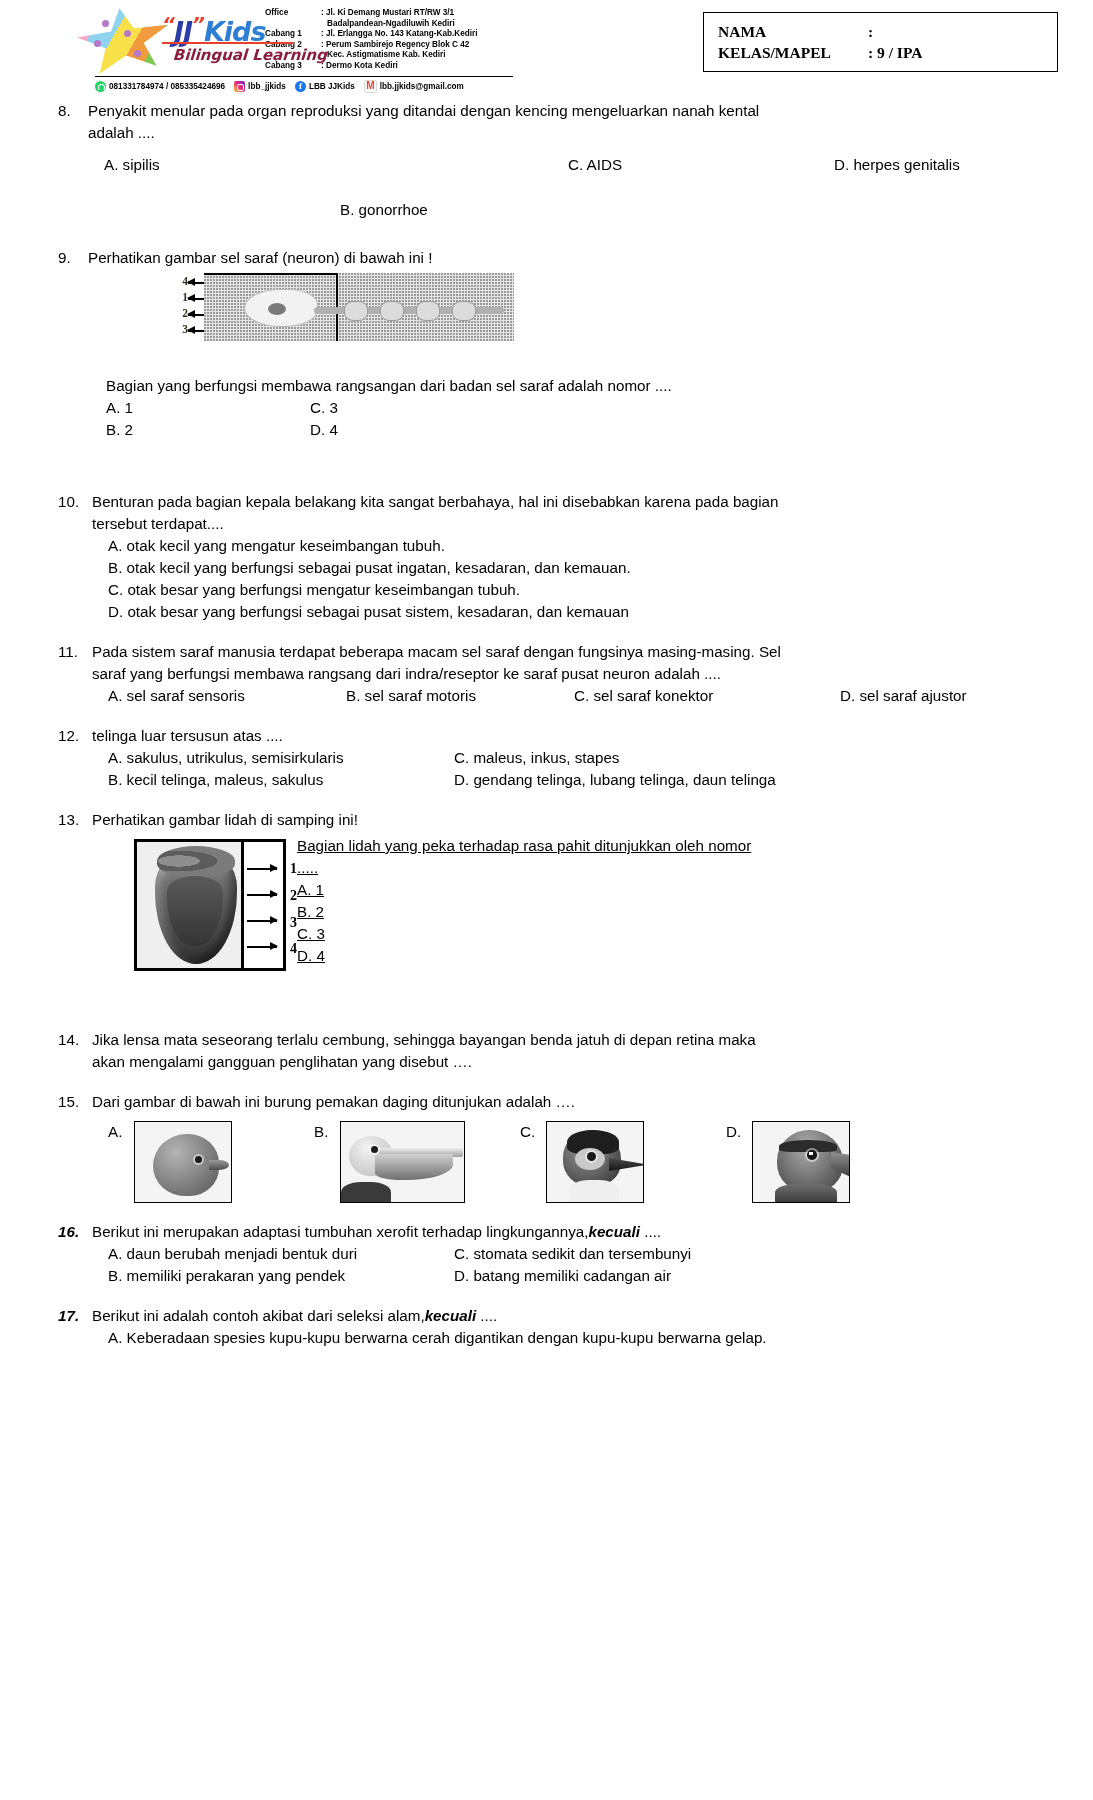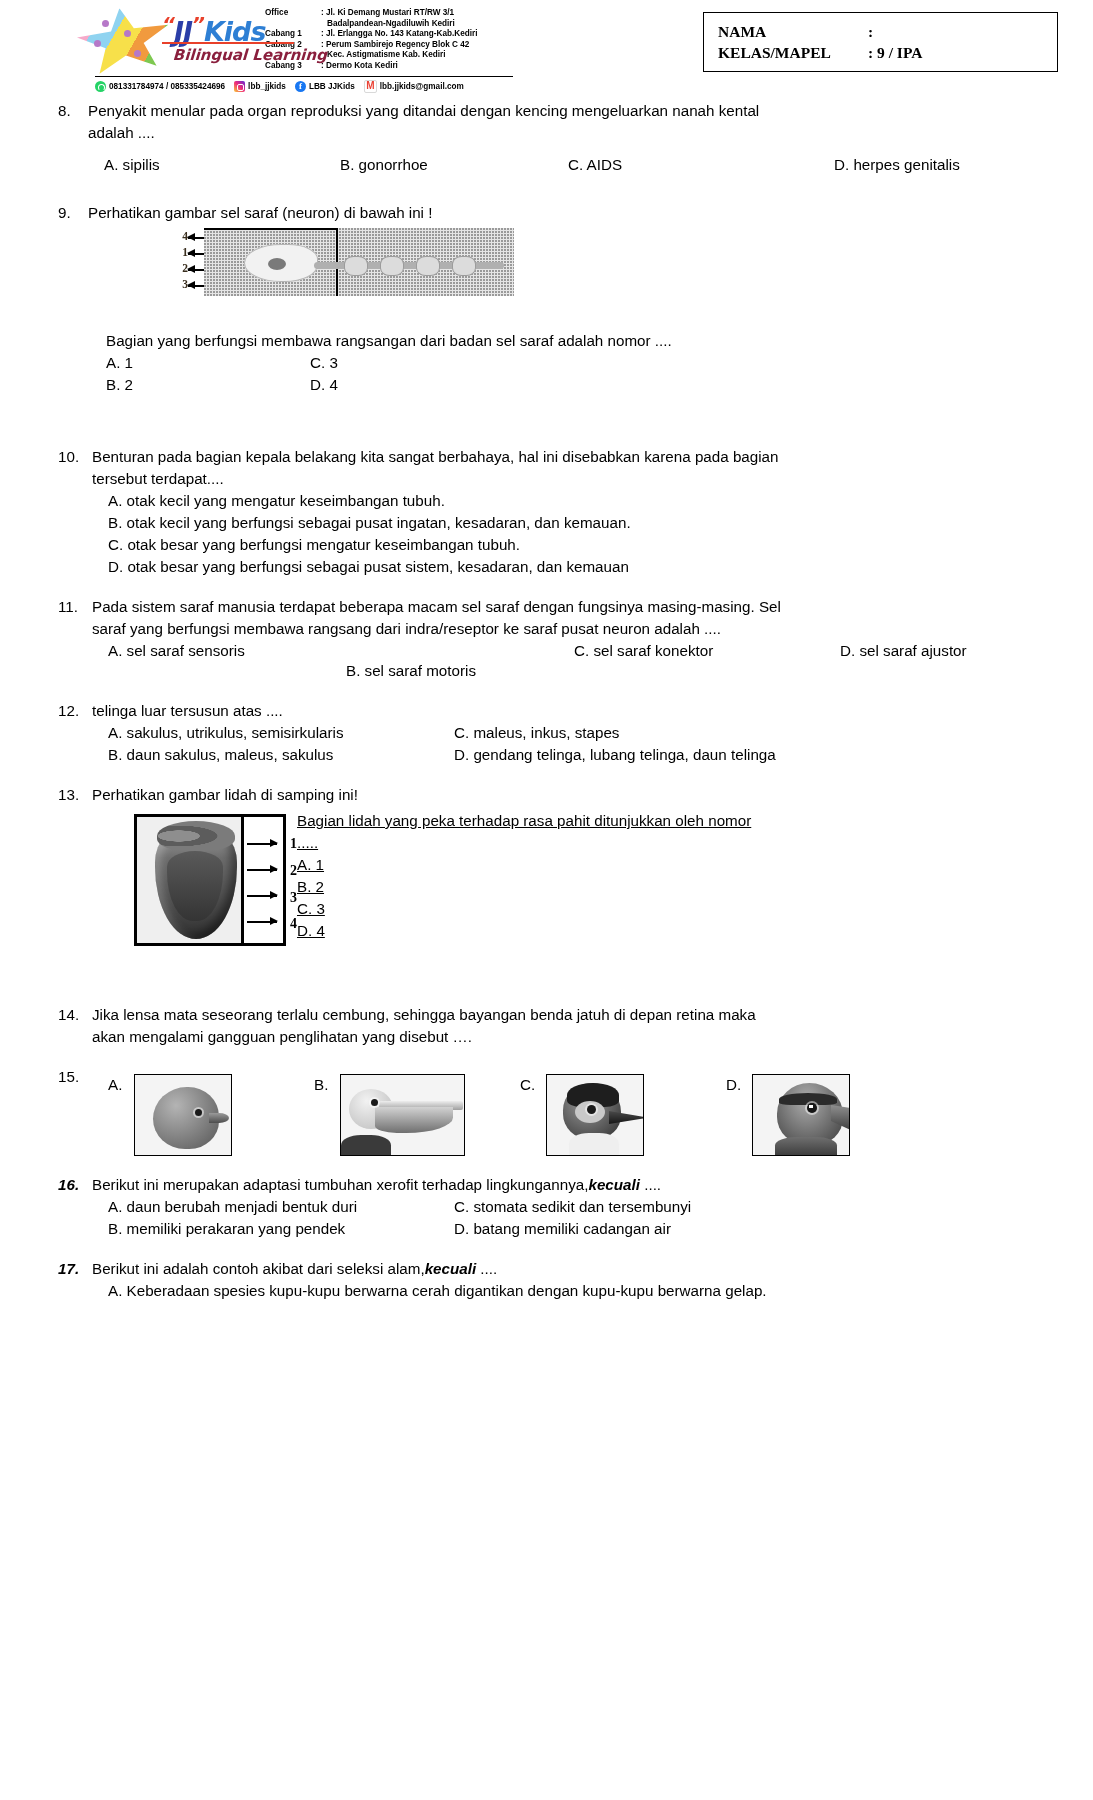--- a/index.html
+++ b/index.html
@@ -565,21 +565,21 @@
   <div class="content">
 
     <div class="q">
       <div class="q-num">8.</div>
       <div class="q-body">
         <div class="q-text">Penyakit menular pada organ reproduksi yang ditandai dengan kencing mengeluarkan nanah kental</div>
         <div class="q-text">adalah ....</div>
         <div class="sp10"></div>
         <div class="opts-row">
           <div class="opt" style="width:188px;">A. sipilis</div>
-          <div class="opt" style="width:180px;">B. gonorrhoe</div>
+          <div class="opt" style="width:180px;margin-top:45px;">B. gonorrhoe</div>
           <div class="opt" style="width:218px;">C. AIDS</div>
           <div class="opt">D. herpes genitalis</div>
         </div>
       </div>
     </div>
 
     <div class="sp26"></div>
 
     <div class="q">
       <div class="q-num">9.</div>
@@ -644,37 +644,37 @@
 
     <div class="sp18"></div>
 
     <div class="q">
       <div class="q-num wide">11.</div>
       <div class="q-body">
         <div class="q-text">Pada sistem saraf manusia terdapat beberapa macam sel saraf dengan fungsinya masing-masing. Sel</div>
         <div class="q-text">saraf yang berfungsi membawa rangsang dari indra/reseptor ke saraf pusat neuron adalah ....</div>
         <div class="opts-row">
           <div class="opt" style="width:190px;">A.  sel saraf sensoris</div>
-          <div class="opt" style="width:180px;margin-top:20px;">B.  sel saraf motoris</div>
+          <div class="opt" style="width:180px;">B.  sel saraf motoris</div>
           <div class="opt" style="width:218px;">C.  sel saraf konektor</div>
           <div class="opt">D. sel saraf ajustor</div>
         </div>
       </div>
     </div>
 
     <div class="sp18"></div>
 
     <div class="q">
       <div class="q-num wide">12.</div>
       <div class="q-body">
         <div class="q-text">telinga luar tersusun atas ....</div>
         <div class="opts-2col">
           <div class="col" style="width:346px;">
             <div>A.  sakulus, utrikulus, semisirkularis</div>
-            <div>B.  daun  sakulus, maleus, sakulus</div>
+            <div>B.  kecil  telinga, maleus, sakulus</div>
           </div>
           <div class="col">
             <div>C. maleus, inkus, stapes</div>
             <div>D. gendang telinga, lubang telinga, daun telinga</div>
           </div>
         </div>
       </div>
     </div>
 
     <div class="sp18"></div>
@@ -722,20 +722,21 @@
         <div class="q-text">Jika lensa mata seseorang terlalu cembung, sehingga bayangan benda jatuh di depan retina maka</div>
         <div class="q-text">akan mengalami gangguan penglihatan yang disebut ….</div>
       </div>
     </div>
 
     <div class="sp18"></div>
 
     <div class="q">
       <div class="q-num wide">15.</div>
       <div class="q-body">
+        <div class="q-text">Dari gambar di bawah ini burung pemakan daging ditunjukan adalah ….</div>
         <div class="sp6"></div>
         <div class="birds-row">
           <div class="bird-cell" style="width:206px;">
             <div class="bird-letter">A.</div>
             <div class="bird-box pigeonA">
               <div class="bird-head"></div>
                 <div class="bird-beak"></div>
                 <div class="bird-eye"></div>
             </div>
           </div>

